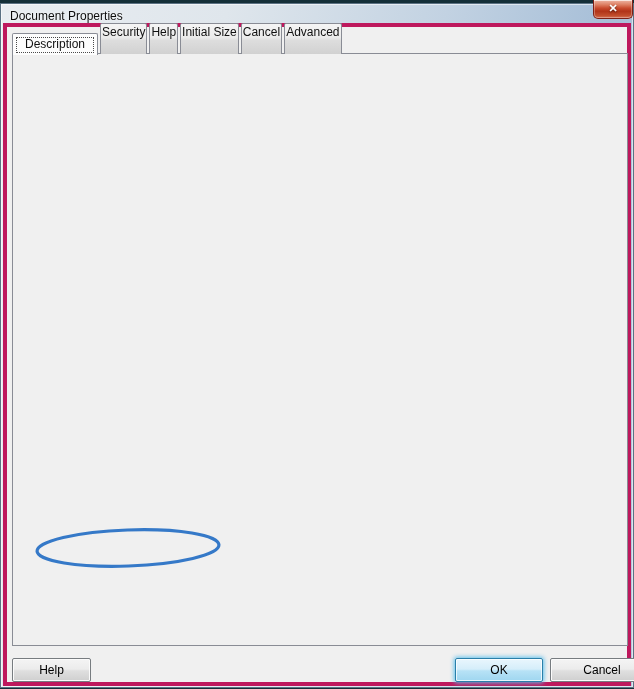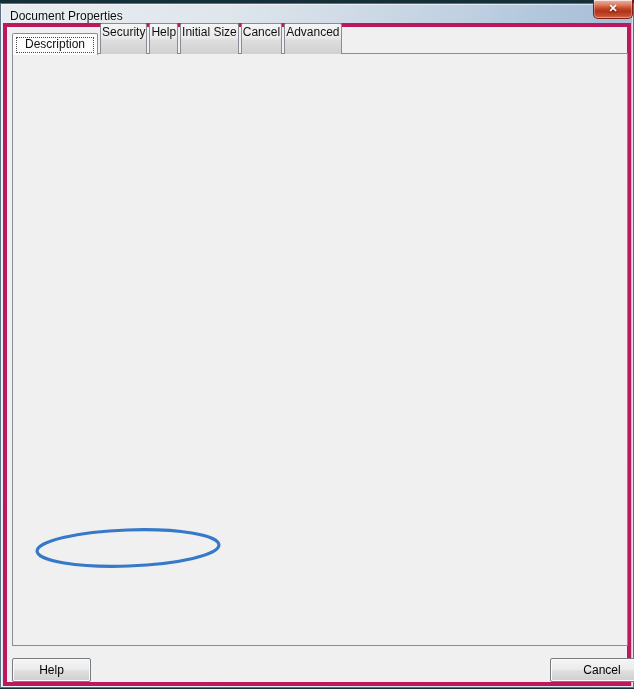--- a/index.html
+++ b/index.html
@@ -207,16 +207,17 @@
     <div class="row" style="top:541px">
       <span class="lbl-r">Fast Web View:</span>
       <span class="val-r">No</span>
     </div>
 
     <svg class="annot" viewBox="0 0 190 44">
       <ellipse cx="95" cy="21" rx="91" ry="18" fill="none" stroke-width="3.2" transform="rotate(-2 95 21)" stroke="#3579c8"></ellipse>
     </svg>
 
     <button class="btn btn-help">Help</button>
+    <button class="btn btn-default btn-ok">OK</button>
     <button class="btn btn-cancel">Cancel</button>
 
   </div>
 </div>
 
 </body></html>

